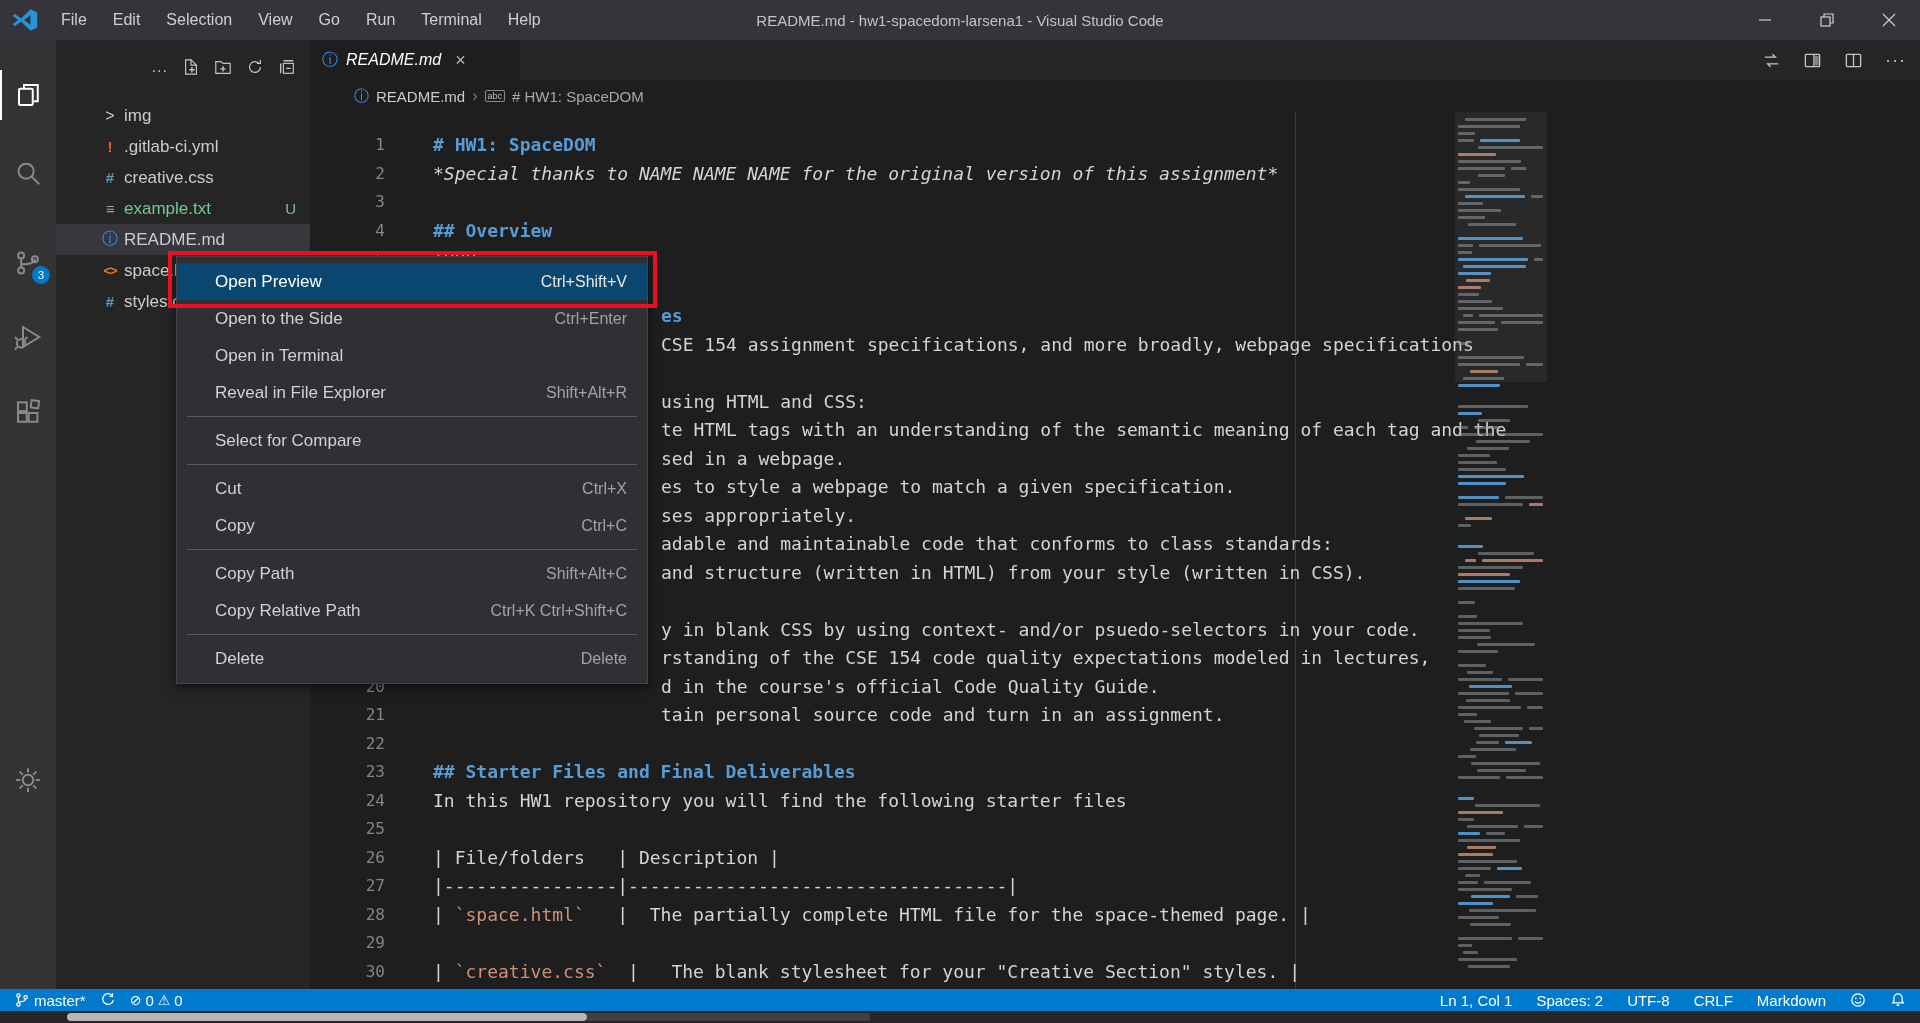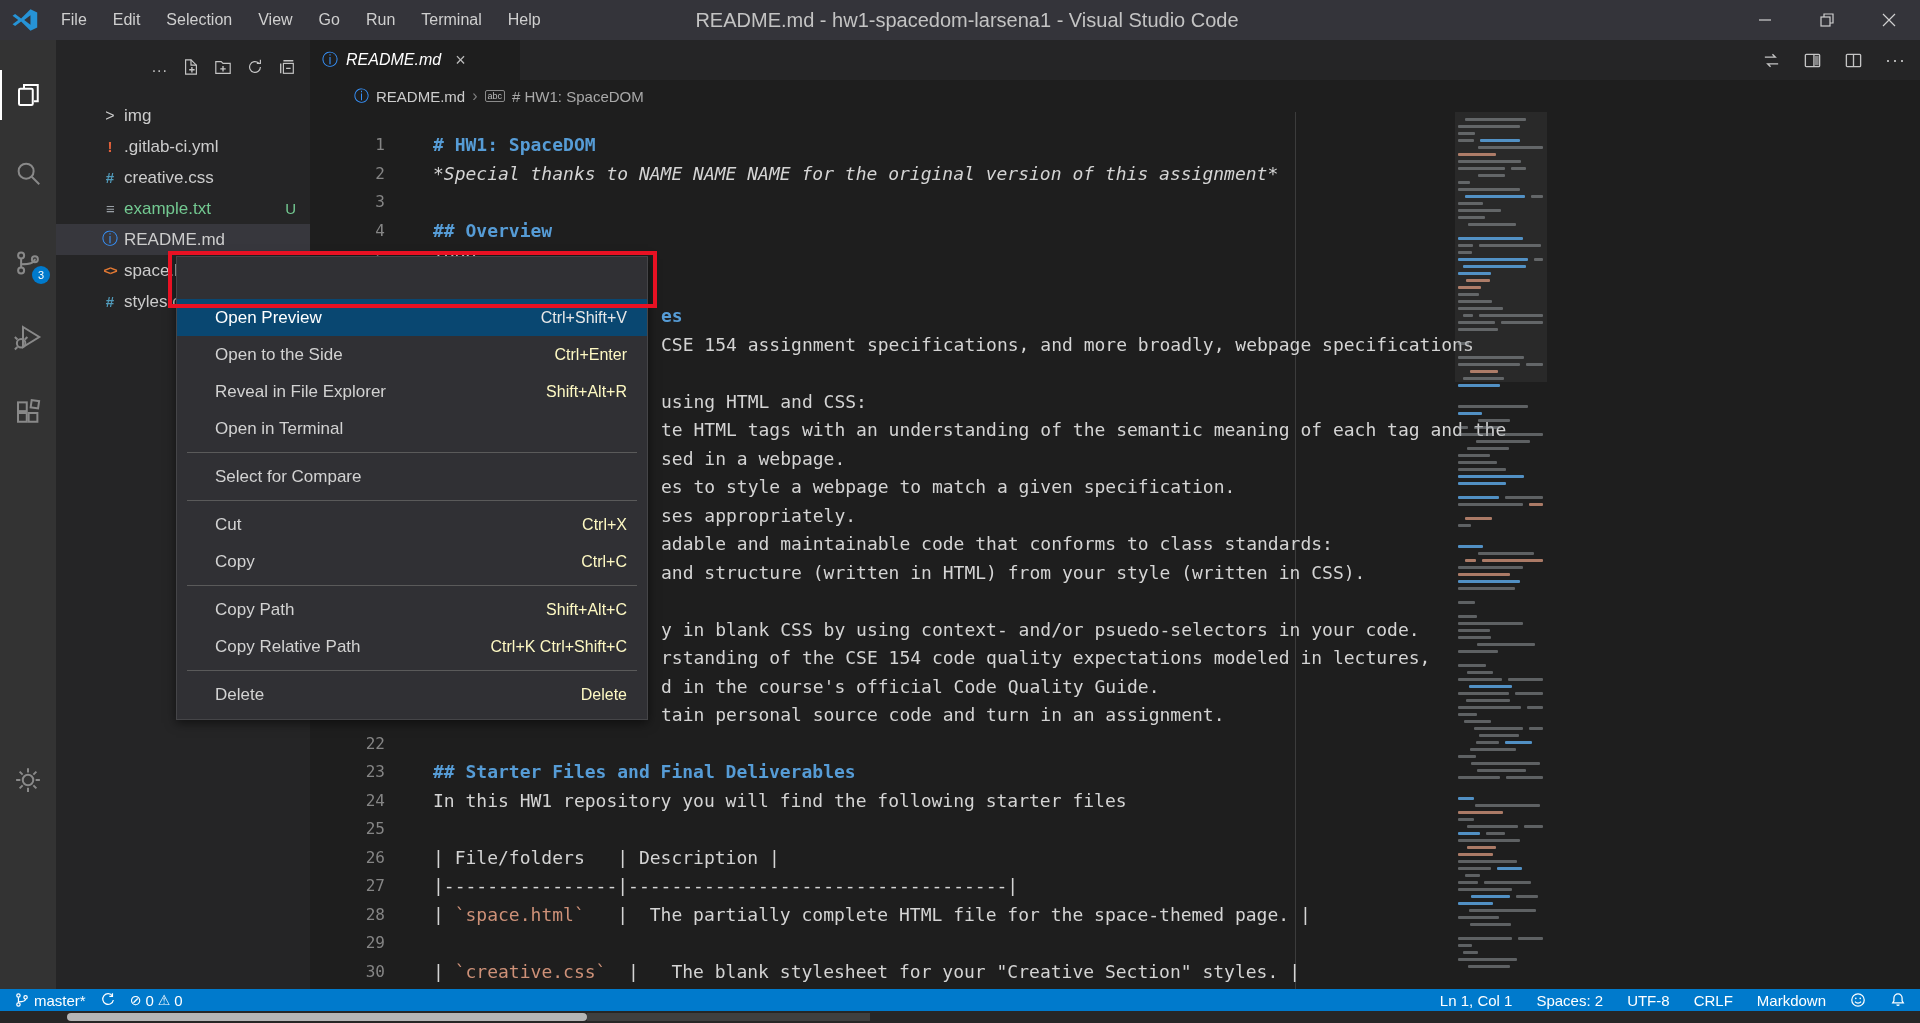--- a/index.html
+++ b/index.html
@@ -9,21 +9,21 @@
     background:#1e1e1e; font-family:"Liberation Sans", sans-serif;
     color:#cccccc; -webkit-font-smoothing:antialiased;
   }
   
   .titlebar { position:absolute; left:0; top:0; width:1920px; height:40px;
     background:#34343a; display:flex; align-items:center; }
   .vslogo { width:26px; height:26px; margin:0 10px 0 12px; flex:0 0 auto; }
   .menubar { display:flex; align-items:center; height:100%; }
   .menu-item { padding:0 13px; font-size:16px; color:#cfcfcf; line-height:40px; cursor:default; }
   .window-title { position:absolute; left:50%; transform:translateX(-50%);
-    font-size:20px; color:#c3c3c3; white-space:nowrap;margin-left:7px; }
+    font-size:15px; color:#c3c3c3; white-space:nowrap; }
   .win-controls { position:absolute; right:0; top:0; height:40px; display:flex; }
   .win-btn { width:62px; height:40px; display:flex; align-items:center; justify-content:center; color:#d0d0d0; }
   .win-btn svg { width:14px; height:14px; }
   
   .activitybar { position:absolute; left:0; top:40px; width:56px; height:949px; background:#333333; }
   .act-item { position:absolute; left:0; width:56px; height:50px; display:flex; align-items:center; justify-content:center; }
   .act-item svg { width:30px; height:30px; stroke:#898989; fill:none; stroke-width:1.6; }
   .act-item.active svg { stroke:#ffffff; }
   .act-item.active { border-left:2px solid #ffffff; }
   .act-badge { position:absolute; right:6px; bottom:4px; min-width:18px; height:18px; border-radius:9px;
@@ -74,22 +74,22 @@
   .tok-p { color:#d4d4d4; }
   .tok-c { color:#ce9178; }
   
   .minimap { position:absolute; left:1145px; top:0; width:92px; height:877px; }
   .mmbar { position:absolute; height:3px; border-radius:1px; }
   .mm-slider { position:absolute; left:0; top:0; width:92px; height:270px; background:rgba(121,121,121,0.12); }
   
   .contextmenu { position:absolute; left:176px; top:256px; width:472px; z-index:50;
     background:#303034; border:1px solid #454548; box-shadow:0 3px 10px rgba(0,0,0,0.55); padding:6px 0; }
   .cm-item { height:37px; display:flex; align-items:center; padding:0 20px 0 38px; font-size:17px; color:#d2d2d2; }
-  .cm-item.hl { background:#094771; color:#ffffff;margin-top:36px; }
-  .cm-shortcut { margin-left:auto; font-size:16px; color:#fef9c3; }
+  .cm-item.hl { background:#094771; color:#ffffff; }
+  .cm-shortcut { margin-left:auto; font-size:16px; color:#a3a3a3; }
   .cm-item.hl .cm-shortcut { color:#e8e8e8; }
   .cm-sep { height:1px; background:#5a5a5a; margin:5px 10px; }
   .redbox { position:absolute; left:168px; top:251px; width:489px; height:57px;
     border:4px solid #e81123; z-index:60; pointer-events:none; }
   
   .statusbar { position:absolute; left:0; top:989px; width:1920px; height:22px; background:#007acc;
     display:flex; align-items:center; color:#ffffff; font-size:15px; }
   .sb-left { display:flex; align-items:center; gap:14px; padding-left:14px; }
   .sb-group { display:flex; align-items:center; gap:4px; }
   .sb-right { margin-left:auto; display:flex; align-items:center; gap:24px; padding-right:14px; }
@@ -533,26 +533,26 @@
   <div class="contextmenu" id="cmenu">
       <div class="cm-item hl">
         <span>Open Preview</span>
         <span class="cm-shortcut">Ctrl+Shift+V</span>
       </div>
       <div class="cm-item">
         <span>Open to the Side</span>
         <span class="cm-shortcut">Ctrl+Enter</span>
       </div>
       <div class="cm-item">
+        <span>Open in Terminal</span>
+        <span class="cm-shortcut"></span>
+      </div>
+      <div class="cm-item">
         <span>Reveal in File Explorer</span>
         <span class="cm-shortcut">Shift+Alt+R</span>
-      </div>
-      <div class="cm-item">
-        <span>Open in Terminal</span>
-        <span class="cm-shortcut"></span>
       </div>
       <div class="cm-sep"></div>
       <div class="cm-item">
         <span>Select for Compare</span>
         <span class="cm-shortcut"></span>
       </div>
       <div class="cm-sep"></div>
       <div class="cm-item">
         <span>Cut</span>
         <span class="cm-shortcut">Ctrl+X</span>

